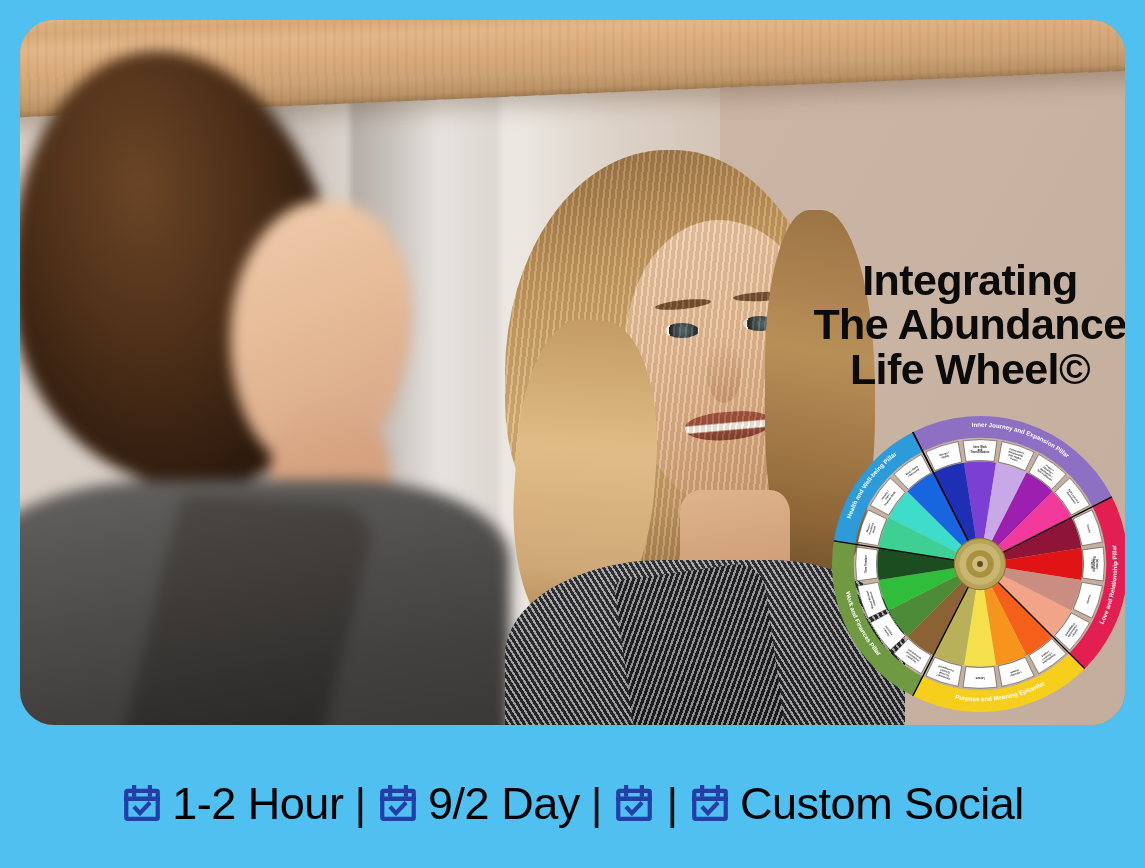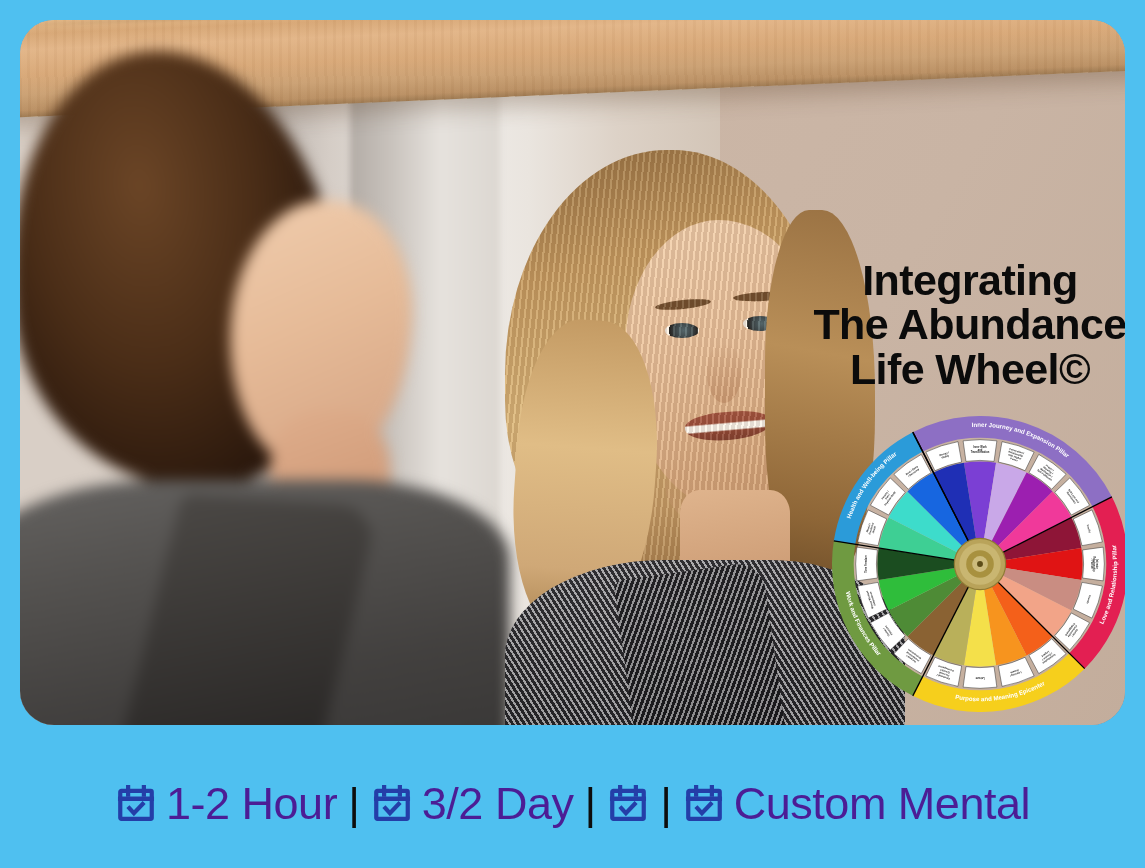--- a/index.html
+++ b/index.html
@@ -228,21 +228,21 @@
   #wheel-svg { display:block; width:296px; height:296px; }
 
   
   #banner {
     position:absolute; left:0; top:740px; width:1145px; height:128px;
     display:flex; align-items:center; justify-content:center;
     gap:0px;
   }
   .opt {
     display:flex; align-items:center; gap:9px;
-    font-size:45px; color:#4c1d95; font-weight:400;
+    font-size:45px; color:#000000; font-weight:400;
     letter-spacing:-.5px;
   }
   .sep {
     font-size:45px; color:#0d0d0d;
     margin:0 11px;
   }
   .cal-icon { display:block; width:42px; height:42px; flex:0 0 auto; }
 </style>
 </head>
 <body>
@@ -410,36 +410,36 @@
         <span>1-2 Hour</span>
       </div>
       <span class="sep">|</span>
       <div class="opt">
         <svg class="cal-icon" viewBox="0 0 24 24" fill="none" stroke="#243ea8" stroke-width="2.4" stroke-linecap="square" stroke-linejoin="miter">
       <rect x="3" y="4.5" width="18" height="16" rx="0.6"></rect>
       <path d="M3 9h18" stroke-width="2.6"></path>
       <path d="M7.5 2.4v4.2M16.5 2.4v4.2"></path>
       <path d="M8.2 14.4l2.6 2.8 5-5.2" stroke-width="2.4"></path>
     </svg>
-        <span>3/2 Day</span>
+        <span>9/2 Day</span>
       </div>
       <span class="sep">|</span>
       <div class="opt">
         <svg class="cal-icon" viewBox="0 0 24 24" fill="none" stroke="#243ea8" stroke-width="2.4" stroke-linecap="square" stroke-linejoin="miter">
       <rect x="3" y="4.5" width="18" height="16" rx="0.6"></rect>
       <path d="M3 9h18" stroke-width="2.6"></path>
       <path d="M7.5 2.4v4.2M16.5 2.4v4.2"></path>
       <path d="M8.2 14.4l2.6 2.8 5-5.2" stroke-width="2.4"></path>
     </svg>
       </div>
       <span class="sep">|</span>
       <div class="opt">
         <svg class="cal-icon" viewBox="0 0 24 24" fill="none" stroke="#243ea8" stroke-width="2.4" stroke-linecap="square" stroke-linejoin="miter">
       <rect x="3" y="4.5" width="18" height="16" rx="0.6"></rect>
       <path d="M3 9h18" stroke-width="2.6"></path>
       <path d="M7.5 2.4v4.2M16.5 2.4v4.2"></path>
       <path d="M8.2 14.4l2.6 2.8 5-5.2" stroke-width="2.4"></path>
     </svg>
-        <span>Custom Mental</span>
+        <span>Custom Social</span>
       </div>
     </div>
 
 </div>
 
 </body></html>

